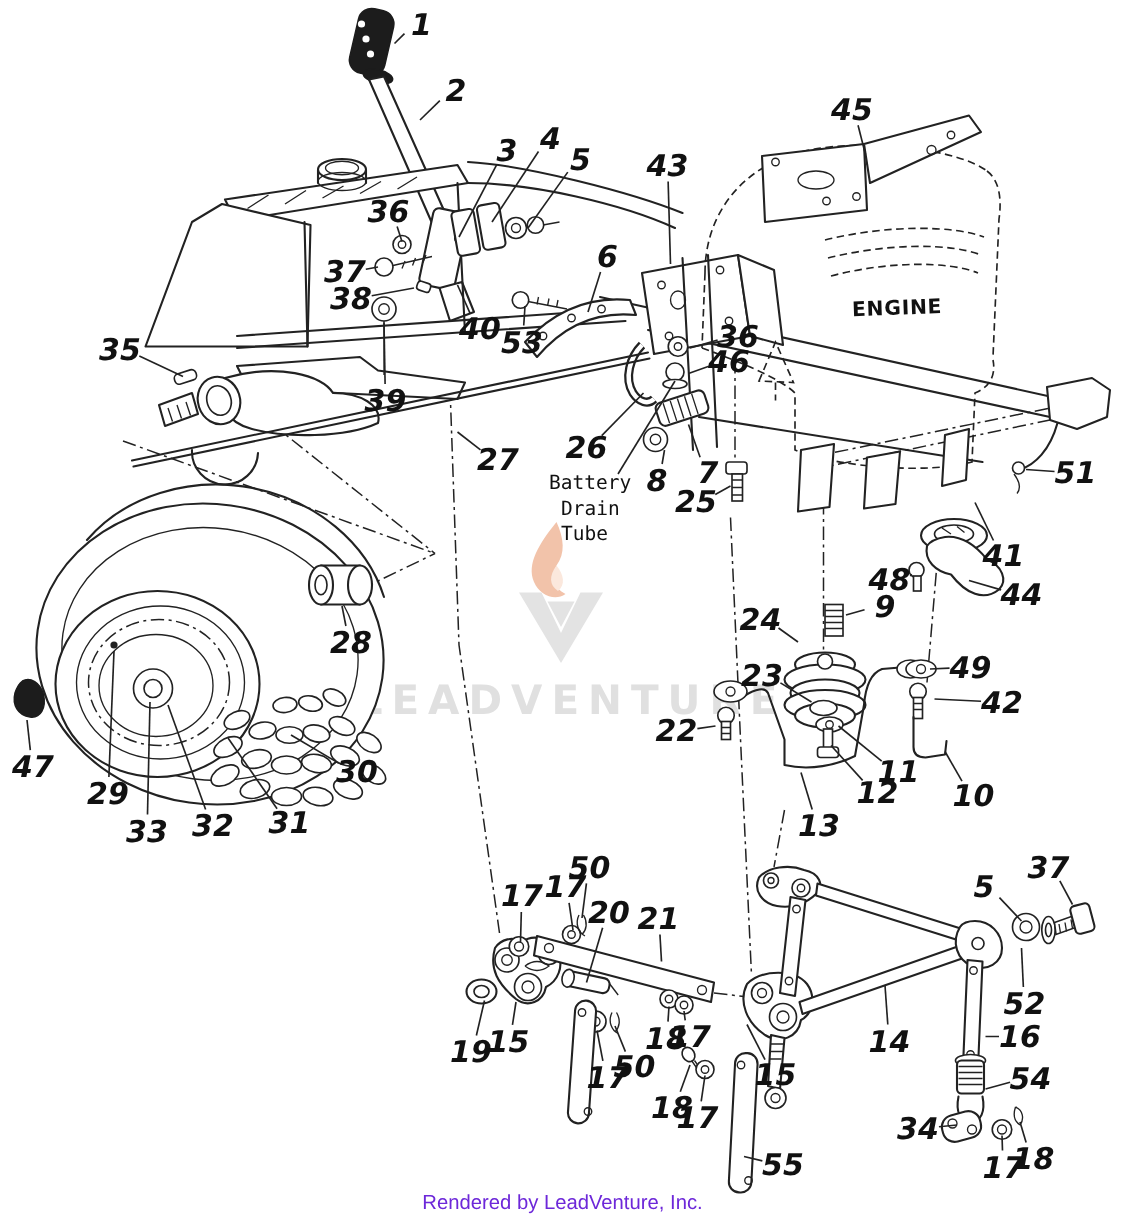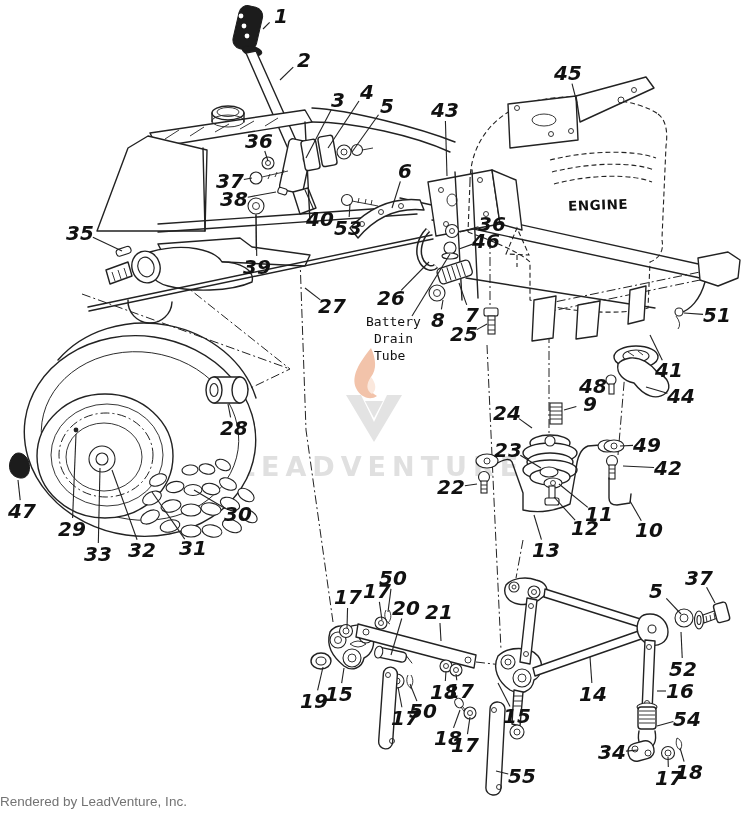--- a/index.html
+++ b/index.html
@@ -15,22 +15,22 @@
   .dash{fill:none;stroke:#222;stroke-width:1;stroke-dasharray:9 3 2 3;}
   .dsh{fill:none;stroke:#222;stroke-width:1.1;stroke-dasharray:5 3;}
   .callout-label{font-family:"DejaVu Sans",sans-serif;font-style:italic;font-weight:bold;
                  font-size:20px;fill:#111;}
   .leader{stroke:#222;stroke-width:1.1;fill:none;}
   .engine-word{font-family:"DejaVu Sans",sans-serif;font-weight:bold;font-size:13.5px;
                letter-spacing:.5px;fill:#111;}
   .battery-note{font-family:"DejaVu Sans Mono",monospace;font-size:13px;fill:#111;}
   .watermark{font-family:"DejaVu Sans",sans-serif;font-weight:bold;font-size:27px;
              letter-spacing:6px;fill:#e0e0e0;}
-  .footer{position:absolute;left:0;right:0;bottom:4px;text-align:left;
-          font-family:"Liberation Sans",sans-serif;font-size:13.5px;color:#737373;}
+  .footer{position:absolute;left:0;right:0;bottom:4px;text-align:center;
+          font-family:"Liberation Sans",sans-serif;font-size:13.5px;color:#6d28d9;}
 </style>
 </head>
 <body>
 
 <div class="stage">
 <svg width="750" height="813" viewBox="0 0 750 813">
 
   <g>
     <path fill="#f2c3aa" d="M371,348 C359,363 351,376 356,388 C360,397 370,401 377,396 C369,392 367,385 371,377 C377,369 376,359 371,348 Z"></path>
     <path fill="#fbe8dd" d="M371,377 C366,384 366,390 372,394 C377,390 376,383 371,377 Z"></path>

